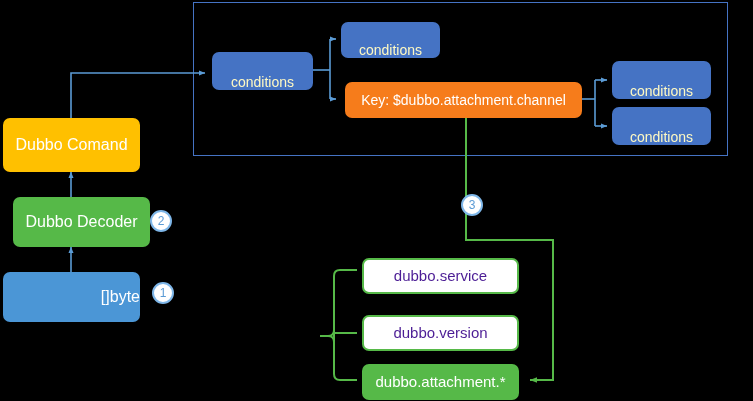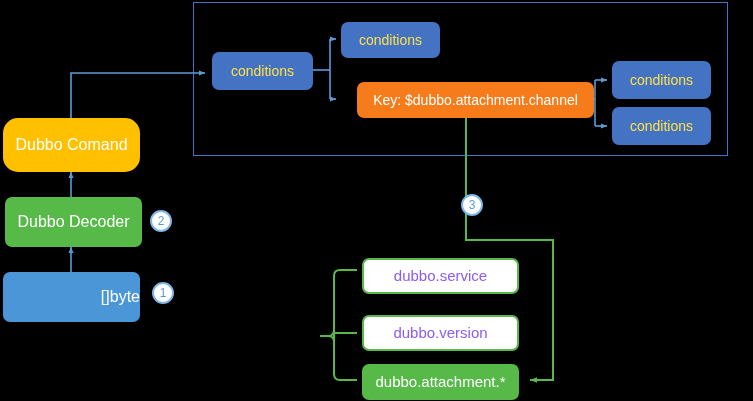--- a/index.html
+++ b/index.html
@@ -20,28 +20,28 @@
     box-sizing: border-box;
     border-radius: 7px;
     display: flex;
     align-items: center;
     justify-content: center;
     text-align: center;
     line-height: 1.15;
     white-space: nowrap;
     user-select: none;
   }
-  .node.blue      { background: #4573C4; color: #fde047; }
+  .node.blue      { background: #4573C4; color: #fef9c3; align-items: flex-end; }
   .node.orange    { background: #F67C1B; color: #ffffff; }
-  .node.amber     { background: #FFC000; color: #ffffff; border-radius: 15px; }
+  .node.amber     { background: #FFC000; color: #ffffff; }
   .node.green     { background: #56B948; color: #ffffff; }
   .node.lightblue { background: #4B96D6; color: #ffffff; }
   .node.white {
     background: #FFFFFF;
-    color: #8b5cf6;
+    color: #4c1d95;
     border: 2px solid #56B948;
   }
   .node.greenfill { background: #56B948; color: #ffffff; border: 2px solid #56B948; }
 
   .panel {
     position: absolute;
     box-sizing: border-box;
     border: 1.5px solid #4573C4;
     background: transparent;
   }
@@ -118,21 +118,21 @@
              L334,374
              Q334,380 340,380
              L357,380" stroke="#56B948" stroke-width="2" fill="none"></path>
     <path d="M334,333 L357,333" stroke="#56B948" stroke-width="2" fill="none"></path>
   </svg>
 
   <div class="node amber" style="left:3px; top:118px; width:137px; height:54px; font-size:16px;">
     <span>Dubbo Comand</span>
   </div>
 
-  <div class="node green" style="left:5px; top:197px; width:137px; height:50px; font-size:16px;">
+  <div class="node green" style="left:13px; top:197px; width:137px; height:50px; font-size:16px;">
     <span>Dubbo Decoder</span>
   </div>
 
   <div class="node lightblue" style="left:3px; top:272px; width:137px; height:50px; font-size:16px;justify-content:flex-end;">
     <span>[]byte</span>
   </div>
 
   <div class="badge" style="left:152px; top:282px;">
     <span>1</span>
   </div>
@@ -144,21 +144,21 @@
   </div>
 
   <div class="node blue" style="left:212px; top:52px; width:101px; height:38px; font-size:14px;">
     <span>conditions</span>
   </div>
 
   <div class="node blue" style="left:341px; top:22px; width:99px; height:36px; font-size:14px;">
     <span>conditions</span>
   </div>
 
-  <div class="node orange" style="left:357px; top:82px; width:237px; height:36px; font-size:14px;">
+  <div class="node orange" style="left:345px; top:82px; width:237px; height:36px; font-size:14px;">
     <span>Key: $dubbo.attachment.channel</span>
   </div>
 
   <div class="node blue" style="left:612px; top:61px; width:99px; height:38px; font-size:14px;">
     <span>conditions</span>
   </div>
 
   <div class="node blue" style="left:612px; top:107px; width:99px; height:38px; font-size:14px;">
     <span>conditions</span>
   </div>

